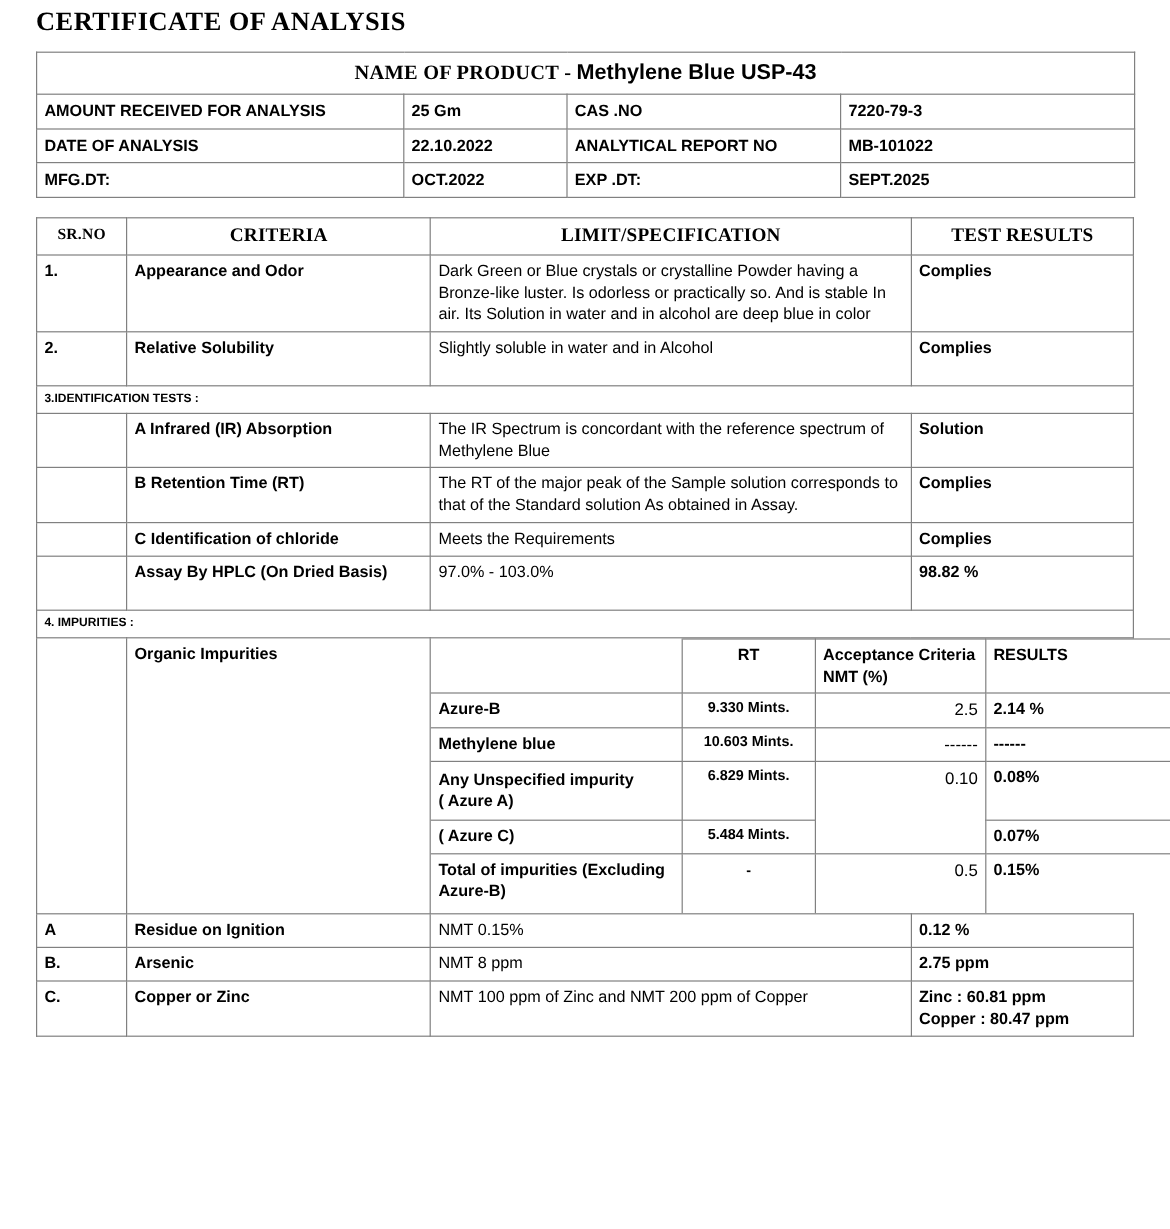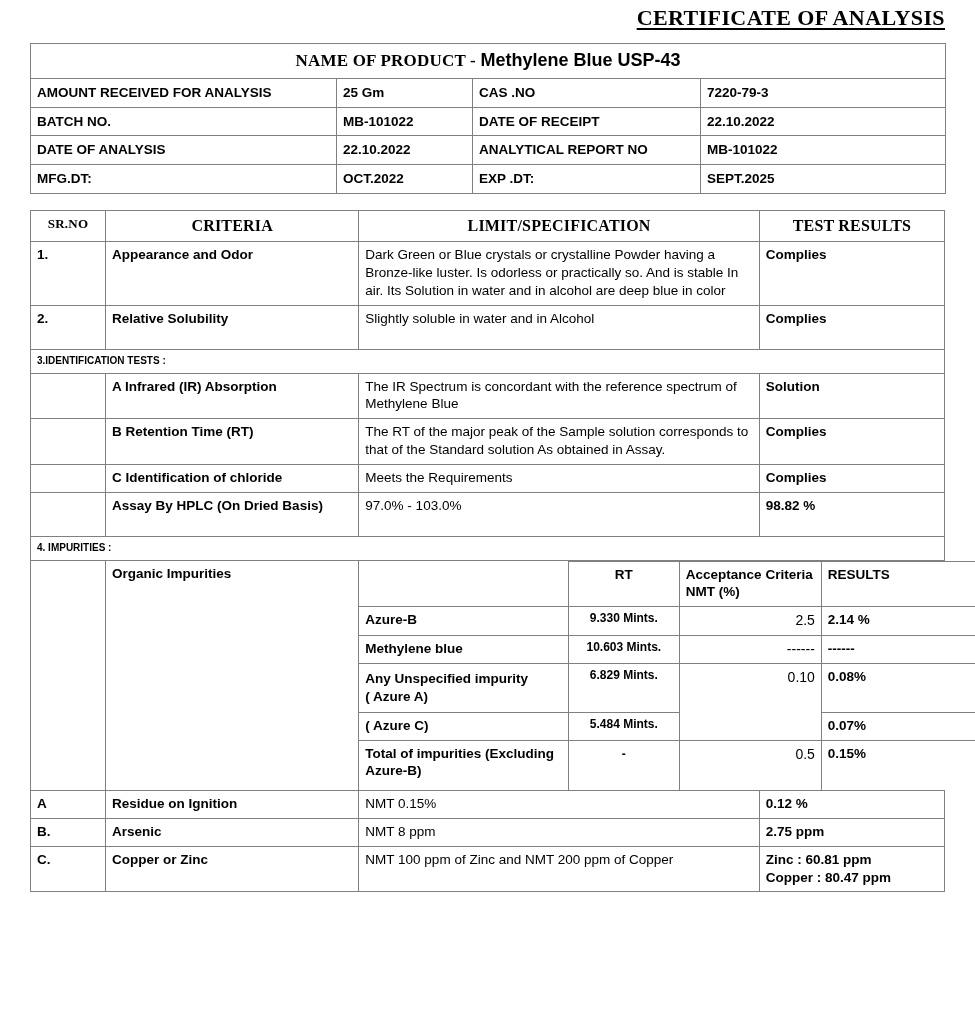--- a/index.html
+++ b/index.html
@@ -18,26 +18,25 @@
   .page {
     position: relative;
     width: 975px;
     height: 1024px;
     box-sizing: border-box;
     padding: 0 30px;
   }
 
   
   .doc-title {
-    text-align: right;
+    text-align: left;
     font-family: "Liberation Serif", serif;
     font-weight: bold;
     font-size: 22px;
     letter-spacing: 0.4px;
-    text-decoration: underline;
     text-underline-offset: 3px;
     padding: 5px 0 12px 0;
     margin: 0;
   }
 
   
   table.coa {
     width: 915px;
     border-collapse: collapse;
     table-layout: fixed;
@@ -148,26 +147,20 @@
     </colgroup>
     <tbody>
       <tr>
         <td colspan="4" class="prodhead"><span class="lbl">NAME OF PRODUCT - </span><span class="val">Methylene Blue USP-43</span></td>
       </tr>
       <tr>
         <td>AMOUNT RECEIVED FOR ANALYSIS</td>
         <td>25 Gm</td>
         <td>CAS .NO</td>
         <td>7220-79-3</td>
-      </tr>
-      <tr>
-        <td>BATCH  NO.</td>
-        <td>MB-101022</td>
-        <td>DATE OF RECEIPT</td>
-        <td>22.10.2022</td>
       </tr>
       <tr>
         <td>DATE OF ANALYSIS</td>
         <td>22.10.2022</td>
         <td>ANALYTICAL REPORT NO</td>
         <td>MB-101022</td>
       </tr>
       <tr>
         <td>MFG.DT:</td>
         <td>OCT.2022</td>

